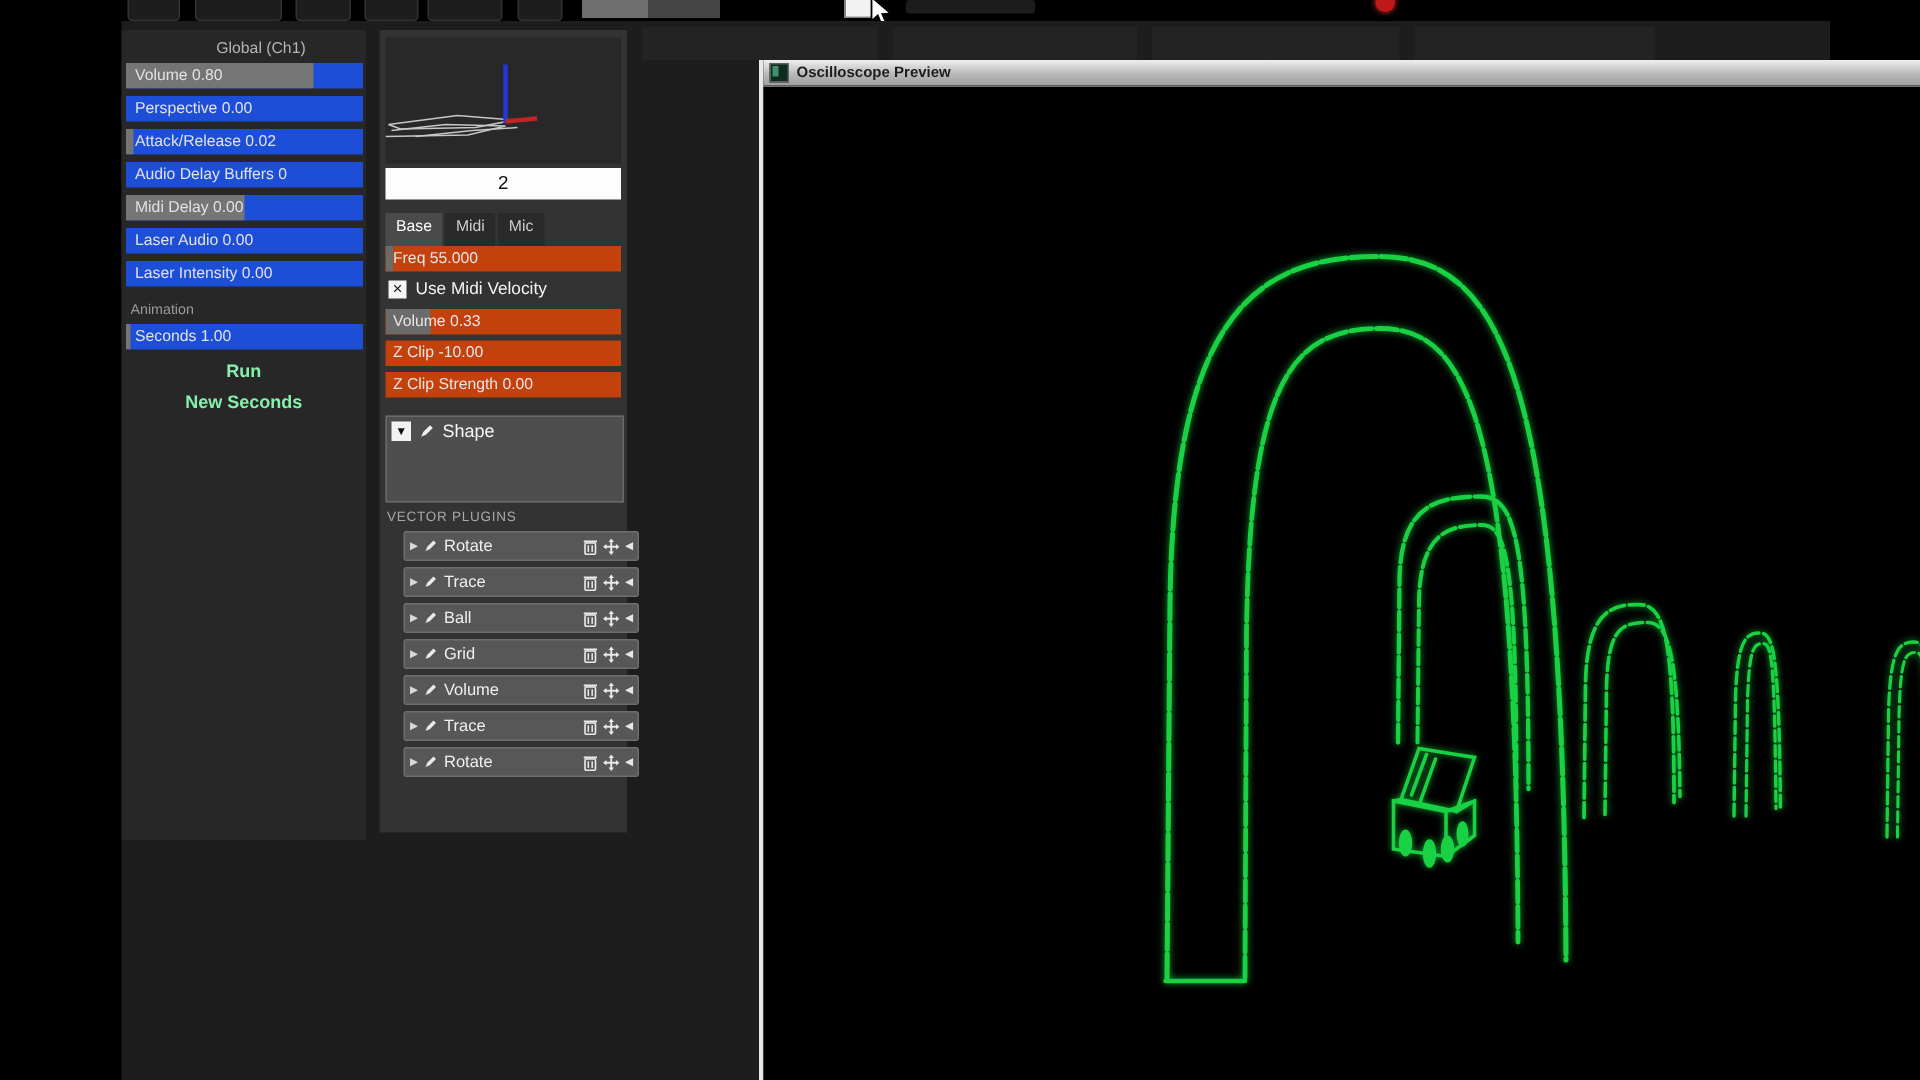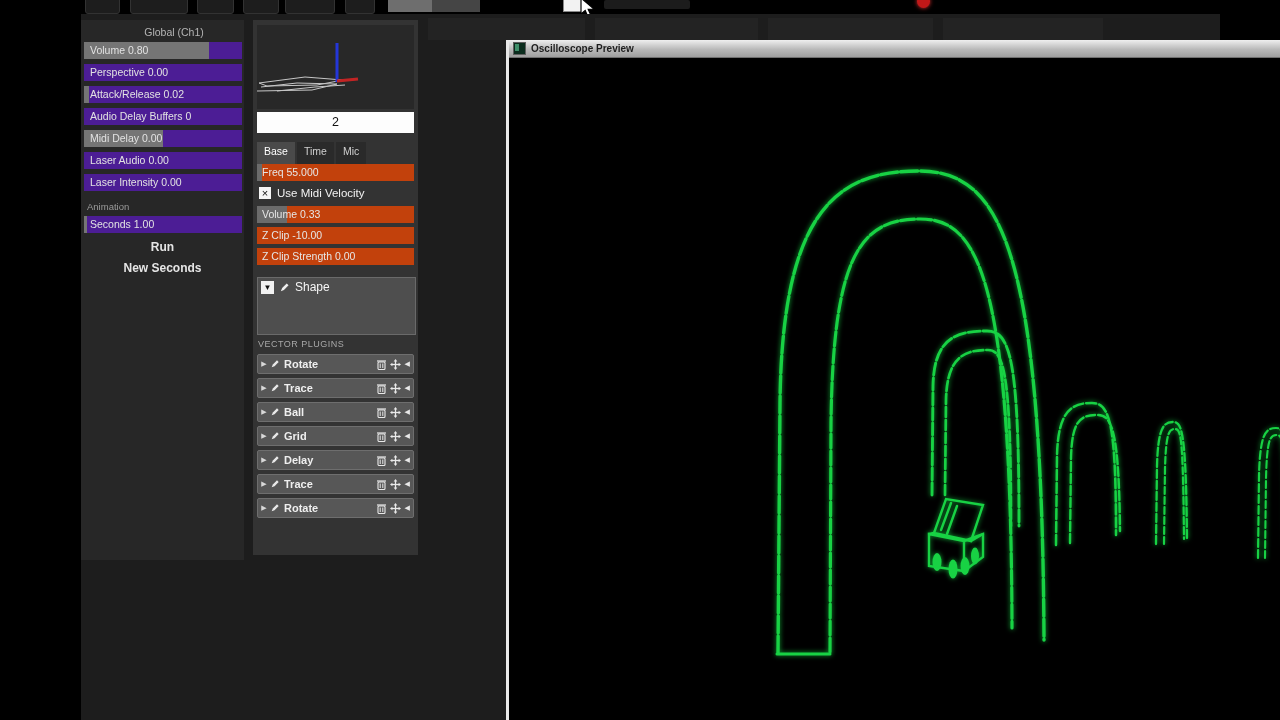--- a/index.html
+++ b/index.html
@@ -15,25 +15,25 @@
   #tb-smudge{position:absolute;left:604px;top:0px;width:86px;height:9px;background:#1c1c1c;border-radius:2px;}
   #record-dot{position:absolute;left:917px;top:-5px;width:13px;height:13px;border-radius:50%;background:#c01818;box-shadow:0 0 4px #e03030;}
   #cursor{position:absolute;left:578px;top:-2px;width:22px;height:22px;}
 
   
   #workspace{position:absolute;left:81px;top:14px;width:1139px;height:706px;background:#1d1d1d;}
 
   
   #sidebar{position:absolute;left:0px;top:6px;width:163px;height:540px;background:#272727;}
   #sidebar-title{height:22px;line-height:24px;text-align:center;font-size:10.5px;color:#b5b5b5;padding-left:23px;}
-  .srow{position:relative;margin:0 2px 5px 3px;height:17px;background:#4c1d95;overflow:hidden;}
+  .srow{position:relative;margin:0 2px 5px 3px;height:17px;background:#1d4ed8;overflow:hidden;}
   .srow .fill{position:absolute;left:0;top:0;bottom:0;background:#757575;}
   .srow .lbl{position:absolute;left:6px;top:0;line-height:17px;font-size:10.5px;color:#e2e2e2;white-space:nowrap;}
   #anim-label{margin:10px 0 4px 6px;font-size:9.5px;color:#9a9a9a;}
-  .sbtn{height:18px;line-height:18px;text-align:center;font-size:12px;color:#e5e5e5;font-weight:bold;margin:3px 2px;cursor:default;}
+  .sbtn{height:18px;line-height:18px;text-align:center;font-size:12px;color:#86efac;font-weight:bold;margin:3px 2px;cursor:default;}
 
   
   #inspector{position:absolute;left:172px;top:6px;width:165px;height:535px;background:#333333;}
   #axis-widget{position:absolute;left:4px;top:5px;width:157px;height:84px;background:#282828;}
   #value-box{position:absolute;left:4px;top:92px;width:157px;height:21px;background:#fdfdfd;color:#111;
              text-align:center;line-height:21px;font-size:12.5px;}
   #tabs{position:absolute;left:4px;top:122px;height:18px;display:flex;gap:2px;}
   .tab{padding:0 7px;height:30px;line-height:18px;font-size:10.5px;background:#2a2a2a;color:#cfcfcf;}
   .tab.active{background:#4a4a4a;color:#fff;}
   #insp-rows{position:absolute;left:4px;top:144px;width:157px;}
@@ -50,21 +50,21 @@
   #shape-header{height:18px;display:flex;align-items:center;gap:5px;padding-left:3px;}
   #shape-dd{width:13px;height:13px;background:#f2f2f2;color:#111;font-size:8px;line-height:13px;text-align:center;}
   #shape-title{font-size:12px;color:#f5f5f5;}
   .shape-row{position:relative;height:17px;background:#424242;margin:1px 2px 2px 4px;}
   .shape-row .lbl{position:absolute;left:4px;line-height:17px;font-size:10px;color:#ddd;}
   #shape-swatch{position:absolute;right:8px;top:1px;width:34px;height:15px;background:#242424;}
   #shape-dot{position:absolute;left:-3px;top:1px;width:4px;height:4px;border-radius:50%;background:#b9d839;}
 
   
   #plugins-header{position:absolute;left:5px;top:319px;font-size:9px;letter-spacing:.5px;color:#a8a8a8;}
-  #plugin-list{position:absolute;left:4px;top:334px;width:157px;font-weight:bold;}
+  #plugin-list{position:absolute;left:16px;top:334px;width:157px;}
   .prow{position:relative;height:18px;background:#575757;border:1px solid #6e6e6e;border-radius:2px;
         margin-bottom:4px;display:flex;align-items:center;}
   .prow .exp{width:12px;text-align:center;font-size:7px;color:#d8d8d8;}
   .prow .plbl{font-size:11px;color:#efefef;margin-left:4px;}
   .prow .picons{position:absolute;right:3px;top:0;height:18px;display:flex;align-items:center;gap:4px;}
   .prow .tri{font-size:7px;color:#e8e8e8;}
 
   
   #preview-window{position:absolute;left:425px;top:26px;width:795px;height:680px;background:#000;
                   border-left:3px solid #e8e8e8;}
@@ -163,21 +163,21 @@
           </g>
           <line x1="80" y1="18" x2="80" y2="57" stroke="#2436d8" stroke-width="3"></line>
           <line x1="80" y1="56" x2="101" y2="54" stroke="#c22424" stroke-width="3"></line>
         </svg>
       </div>
 
       <div id="value-box">2</div>
 
       <div id="tabs">
           <div class="tab active">Base</div>
-          <div class="tab">Time</div>
+          <div class="tab">Midi</div>
           <div class="tab">Mic</div>
         </div>
 
       <div id="insp-rows">
           <div class="irow">
             <div class="fill" style="width: 3%;"></div>
             <div class="lbl">Freq 55.000</div>
           </div>
           <div class="irow chk">
             <div class="chkbox">×</div>
@@ -311,21 +311,21 @@
                 </g>
               </svg>
               <span class="tri">◀</span>
             </span>
           </div>
           <div class="prow">
             <span class="exp">▶</span>
             <svg width="10" height="10" viewBox="0 0 12 12">
               <path d="M2 10 L3.4 6.6 L8.4 1.6 L10.4 3.6 L5.4 8.6 Z" fill="#e9e9e9"></path>
             </svg>
-            <span class="plbl">Delay</span>
+            <span class="plbl">Volume</span>
             <span class="picons">
               <svg width="9" height="11" viewBox="0 0 9 11">
                 <rect x="1" y="3" width="7" height="7.5" rx="1" fill="none" stroke="#e9e9e9" stroke-width="1.1"></rect>
                 <line x1="0" y1="2" x2="9" y2="2" stroke="#e9e9e9" stroke-width="1.2"></line>
                 <line x1="3.2" y1="4.5" x2="3.2" y2="9" stroke="#e9e9e9" stroke-width="1"></line>
                 <line x1="5.8" y1="4.5" x2="5.8" y2="9" stroke="#e9e9e9" stroke-width="1"></line>
               </svg>
               <svg width="11" height="11" viewBox="0 0 12 12">
                 <g fill="#e9e9e9">
                   <polygon points="6,0 8,2.6 4,2.6"></polygon>

